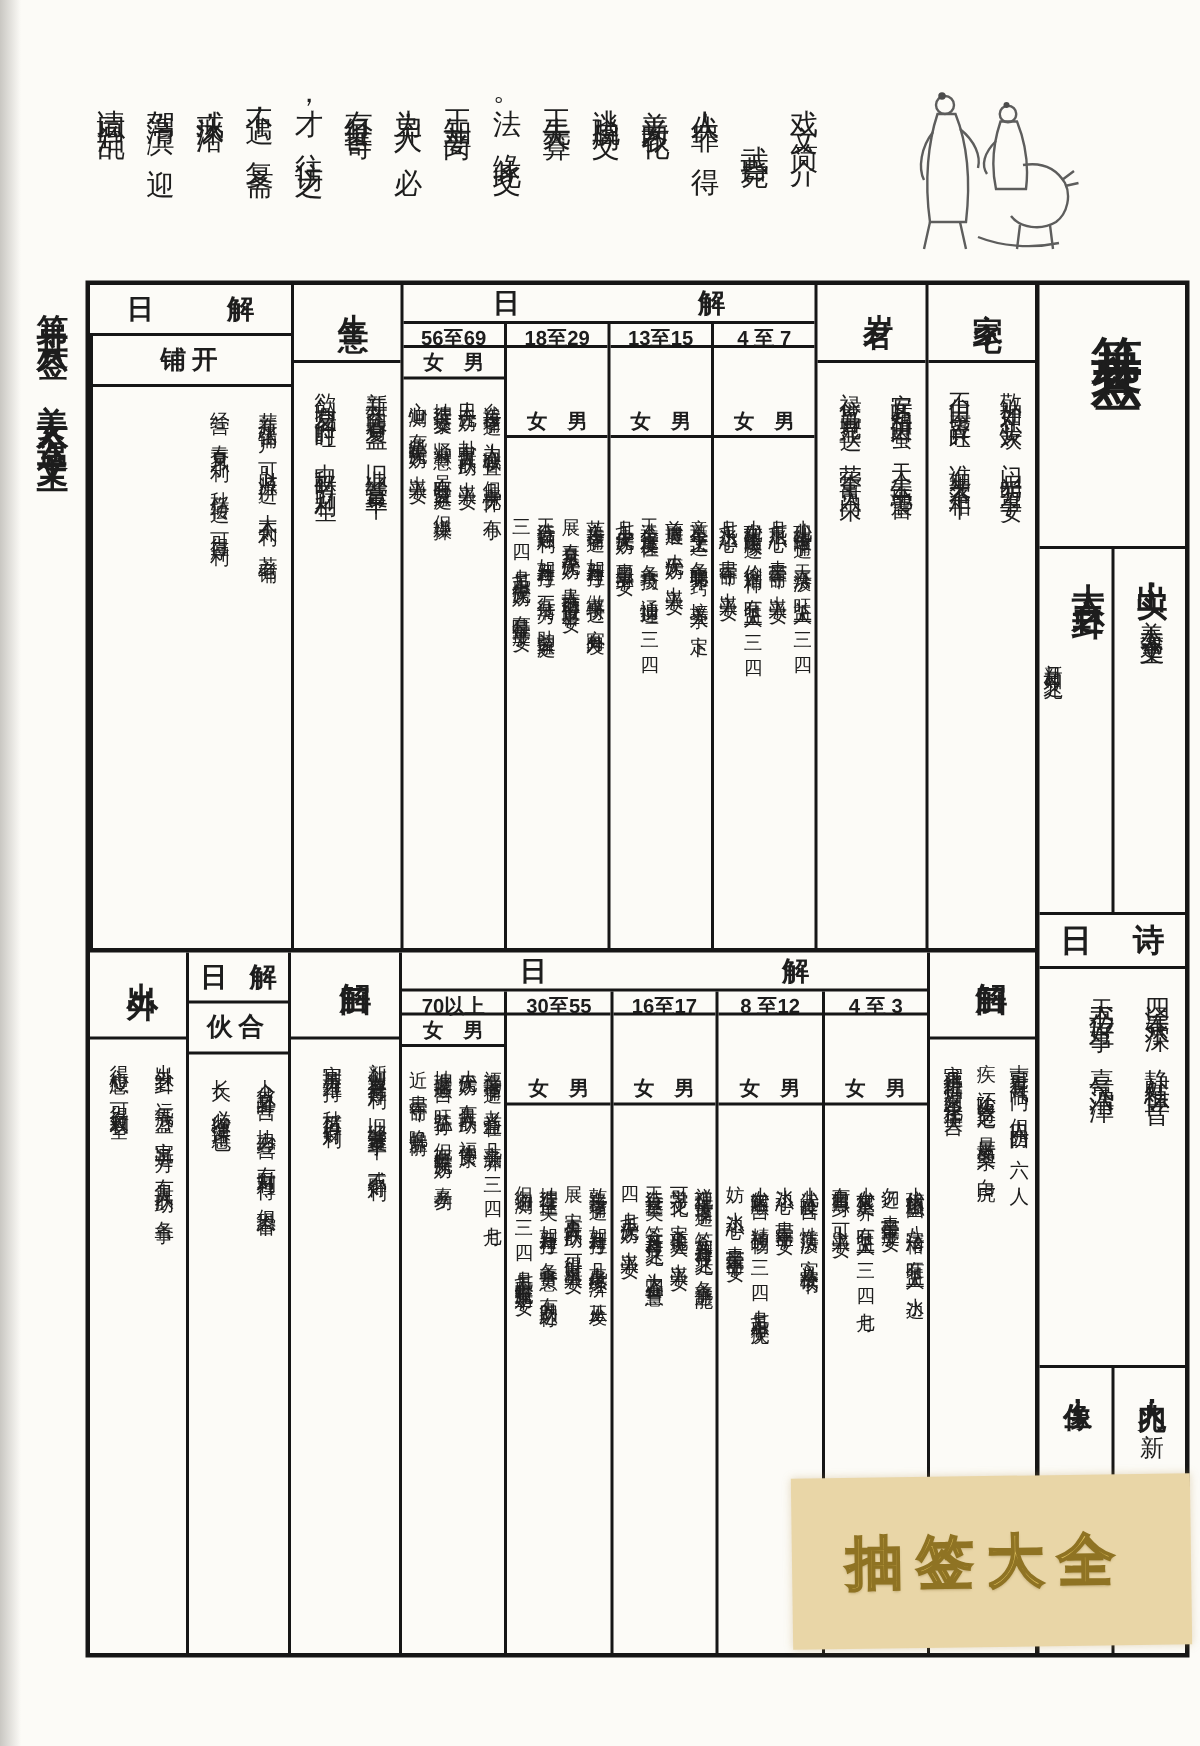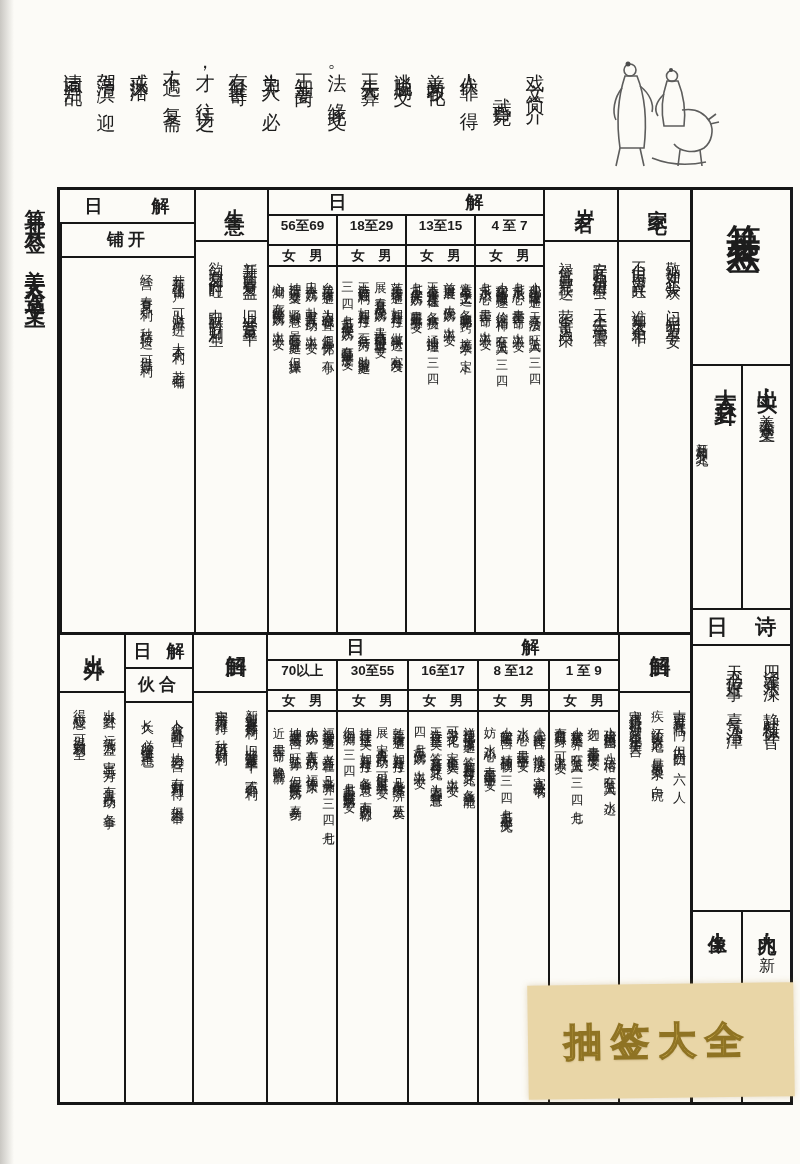--- a/index.html
+++ b/index.html
@@ -51,22 +51,22 @@
   .table>.col:not(:last-child){border-left:2.5px solid #161616;}
   .colh{height:52px;border-bottom:2.5px solid #161616;font-size:20px;letter-spacing:5px;line-height:64px;
         font-family:"Liberation Sans","DejaVu Sans",sans-serif;font-weight:bold;padding-top:3px;box-sizing:border-box;}
   .colh2{height:58px;border-bottom:2.5px solid #161616;font-size:21px;letter-spacing:5px;line-height:60px;
         font-family:"Liberation Sans","DejaVu Sans",sans-serif;font-weight:bold;padding-top:3px;box-sizing:border-box;}
   .colc{flex:1;line-height:34px;font-size:15px;letter-spacing:4px;padding-top:8px;}
   .colc3{flex:1;line-height:22px;font-size:13px;letter-spacing:2.5px;padding-top:6px;}
   .jh{height:26px;border-bottom:2.5px solid #161616;font-size:18px;box-sizing:border-box;}
   .agecols{flex:1;display:flex;flex-direction:row-reverse;}
   .acol{flex:1;display:flex;flex-direction:column;box-sizing:border-box;}
-  .agecols>.acol:not(:last-child){border-left:2px solid #161616;}
-  .alabel{height:30px;border-bottom:2px solid #161616;text-align:center;font-size:13.5px;line-height:20px;
+  .agecols>.acol:not(:last-child){border-left:2px solid #161616;gap:39px;}
+  .alabel{height:16px;border-bottom:2px solid #161616;text-align:center;font-size:13.5px;line-height:20px;
         font-family:"Liberation Sans","DejaVu Sans",sans-serif;font-weight:bold;box-sizing:border-box;}
   .agender{height:21px;border-bottom:2px solid #161616;text-align:center;font-size:13.5px;line-height:19px;
         font-family:"Liberation Sans","DejaVu Sans",sans-serif;font-weight:bold;box-sizing:border-box;}
   .acont{flex:1;line-height:16.5px;font-size:12.5px;letter-spacing:2px;padding-top:5px;}
   .jh2{height:34px;border-bottom:2.5px solid #161616;font-size:18px;box-sizing:border-box;}
   .pucols{flex:1;display:flex;flex-direction:row-reverse;}
   .pucol{flex:1;display:flex;flex-direction:column;box-sizing:border-box;}
   .pucols>.pucol:first-child{border-left:2px solid #161616;}
   .pulabel{height:34px;border-bottom:2.5px solid #161616;text-align:center;font-size:17px;line-height:31px;
         letter-spacing:4px;font-family:"Liberation Sans","DejaVu Sans",sans-serif;font-weight:bold;box-sizing:border-box;}
@@ -258,21 +258,21 @@
             <div>宜求佛祖福灯安门上祭化居住大吉</div>
           </div>
         </div>
         <div class="col" style="flex:0 0 352px">
           <div class="jh spread">
             <span>日</span>
             <span>解</span>
           </div>
           <div class="agecols">
             <div class="acol">
-              <div class="alabel">1 至 9</div>
+              <div class="alabel">4 至 3</div>
               <div class="agender">女　男</div>
               <div class="acont vcell">
                 <div>小孩根苗稳固　八字清格　有旺益上人　水边</div>
                 <div>勿近　幸吉星守度平安</div>
                 <div>小女根基足养　有旺益上人　三　四　七月</div>
                 <div>有吉星照身　可卜出入平安</div>
               </div>
             </div>
             <div class="acol">
               <div class="alabel">8 至12</div>

